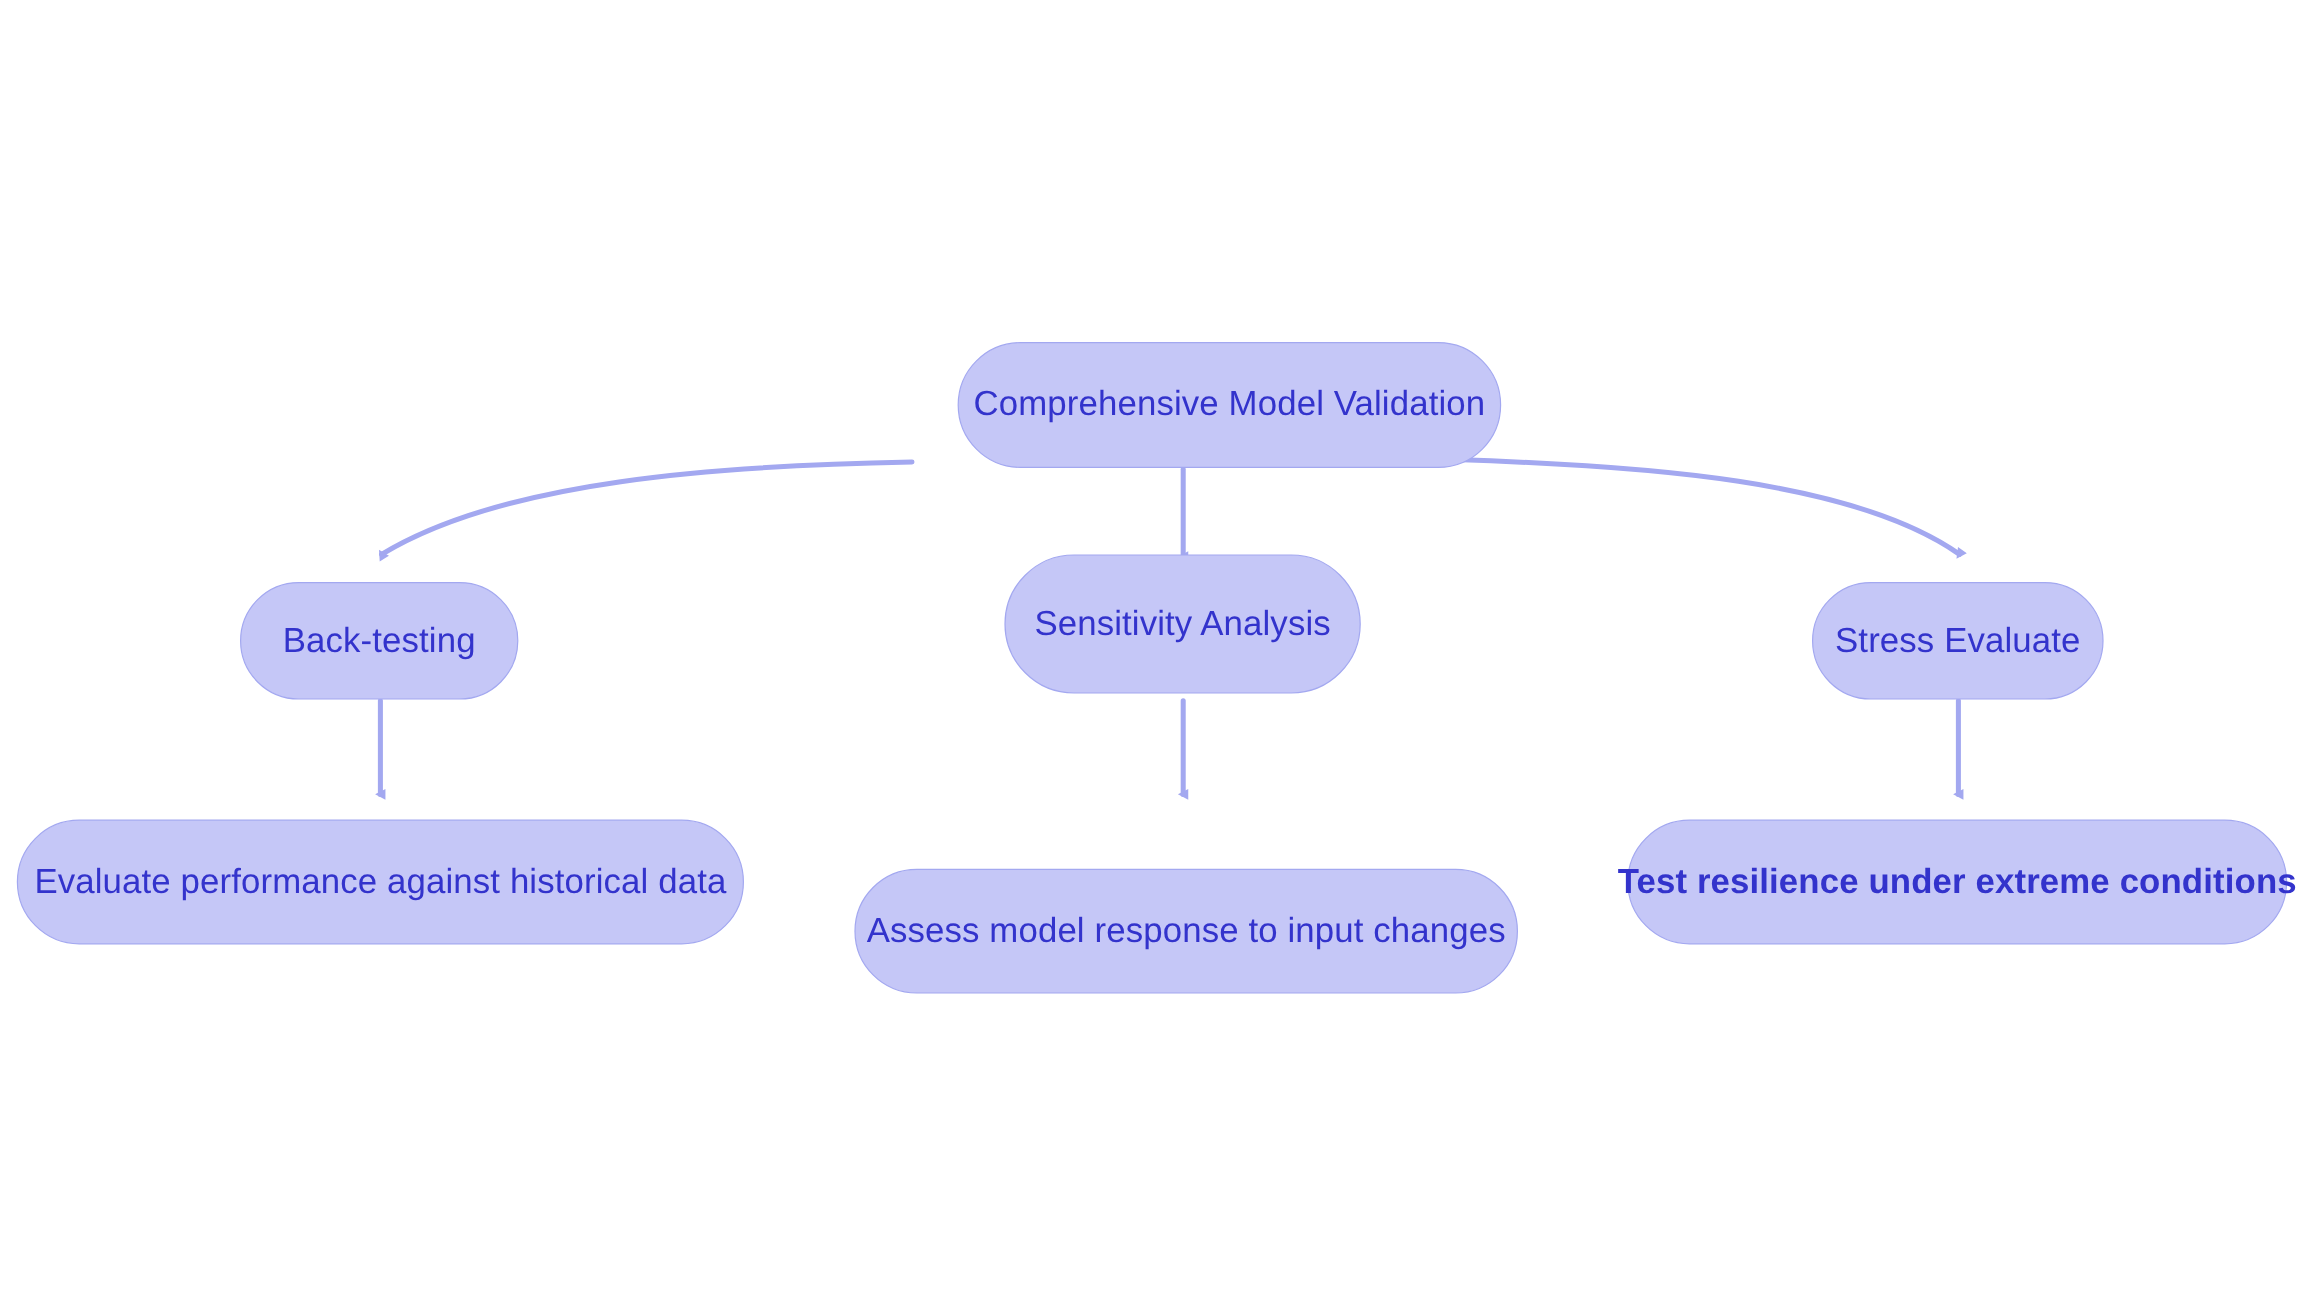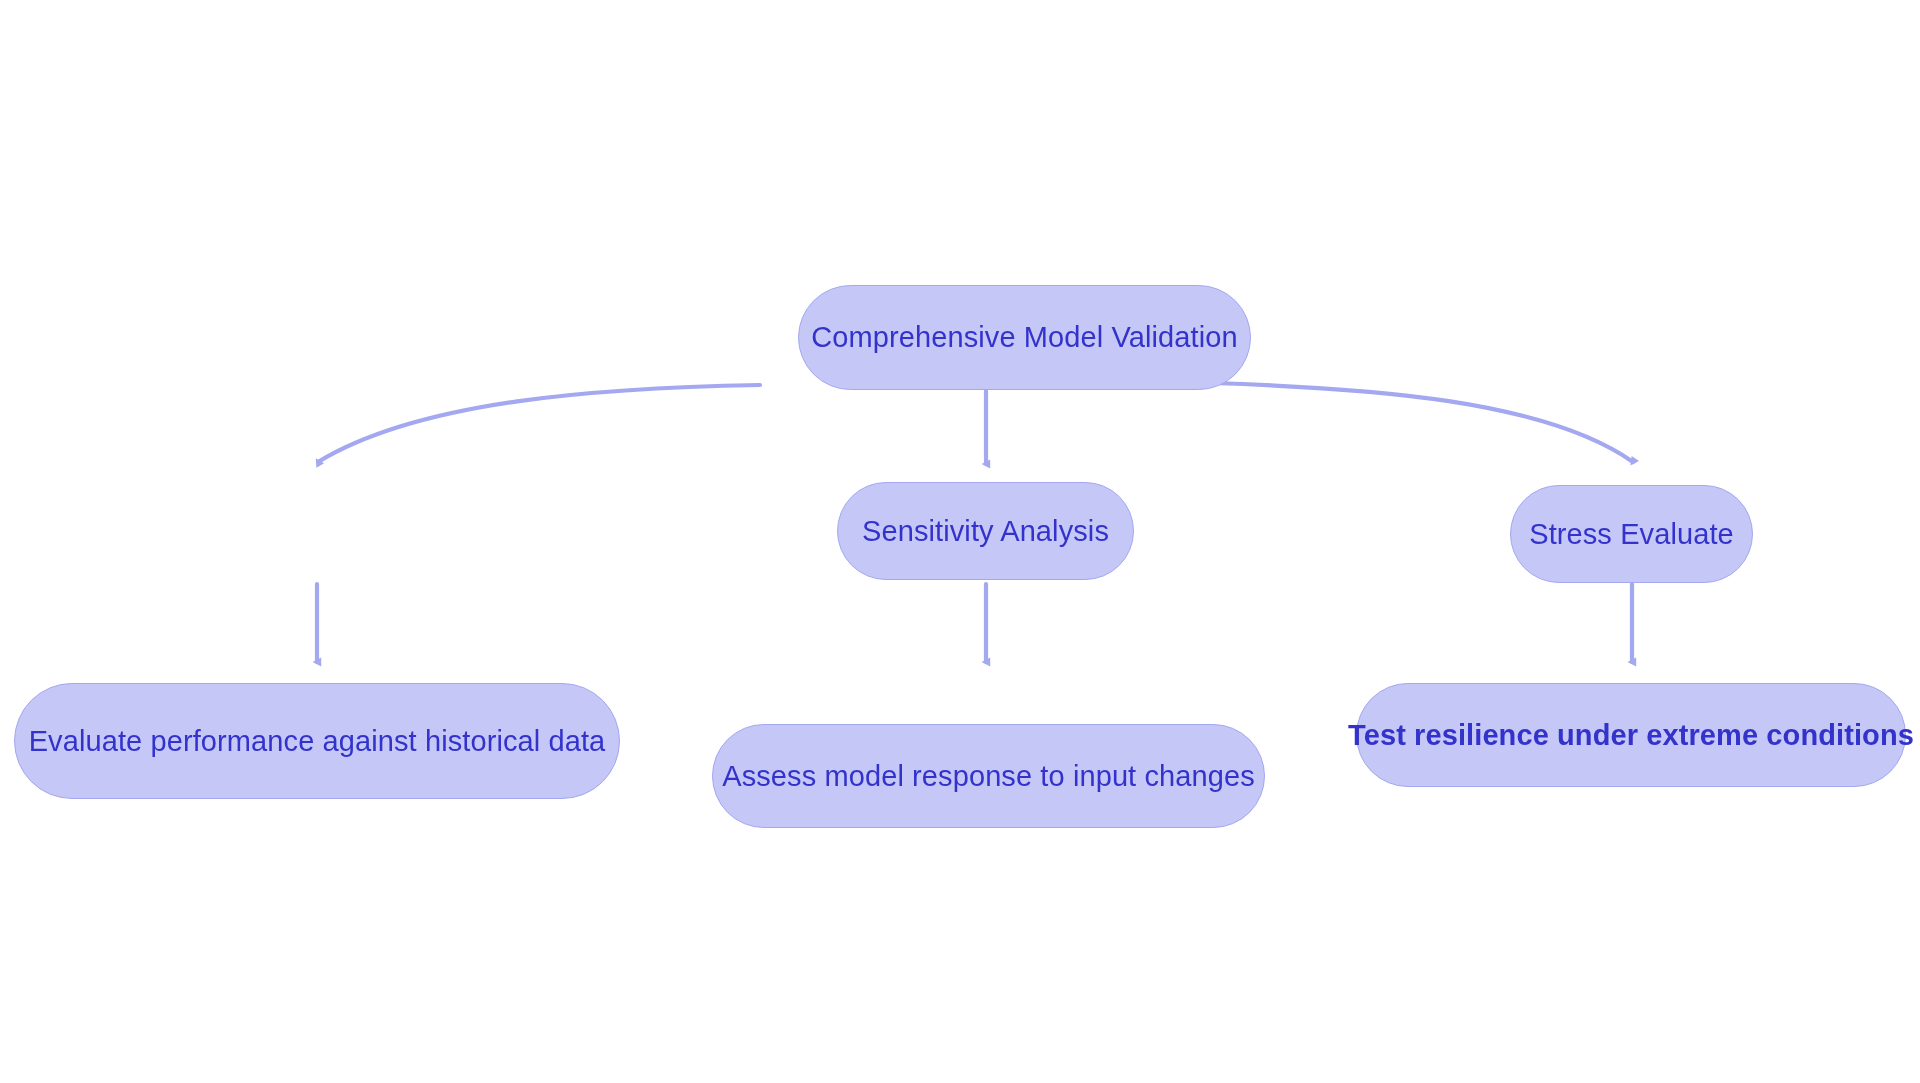--- a/index.html
+++ b/index.html
@@ -55,38 +55,38 @@
   .node-root .node-label { font-size: 29px; }
 
   .node-mid-1 {
     left: 200px;
     top: 485px;
     width: 232px;
     height: 98px;
   }
   .node-mid-2 {
     left: 837px;
-    top: 482px;
+    top: 462px;
     width: 297px;
-    height: 98px;
+    height: 116px;
     align-items: center;
   }
   .node-mid-3 {
     left: 1510px;
     top: 485px;
     width: 243px;
     height: 98px;
   }
   .node-mid .node-label { font-size: 29px; }
 
   .node-leaf-1 {
     left: 14px;
     top: 683px;
     width: 606px;
-    height: 116px;
+    height: 104px;
   }
   .node-leaf-2 {
     left: 712px;
     top: 724px;
     width: 553px;
     height: 104px;
   }
   .node-leaf-3 {
     left: 1356px;
     top: 683px;
@@ -118,20 +118,23 @@
 
     <path d="M 986 584 L 986 662" fill="none" stroke="#a3a8f0" stroke-width="4.2" stroke-linecap="round" marker-end="url(#arrowhead)"></path>
 
     <path d="M 1632 584 L 1632 662" fill="none" stroke="#a3a8f0" stroke-width="4.2" stroke-linecap="round" marker-end="url(#arrowhead)"></path>
   </svg>
 
   <div class="node node-root">
     <span class="node-label">Comprehensive Model Validation</span>
   </div>
 
+  <div class="node node-mid node-mid-1">
+    <span class="node-label">Back-testing</span>
+  </div>
 
   <div class="node node-mid node-mid-2">
     <span class="node-label">Sensitivity Analysis</span>
   </div>
 
   <div class="node node-mid node-mid-3">
     <span class="node-label">Stress Evaluate</span>
   </div>
 
   <div class="node node-leaf node-leaf-1">

